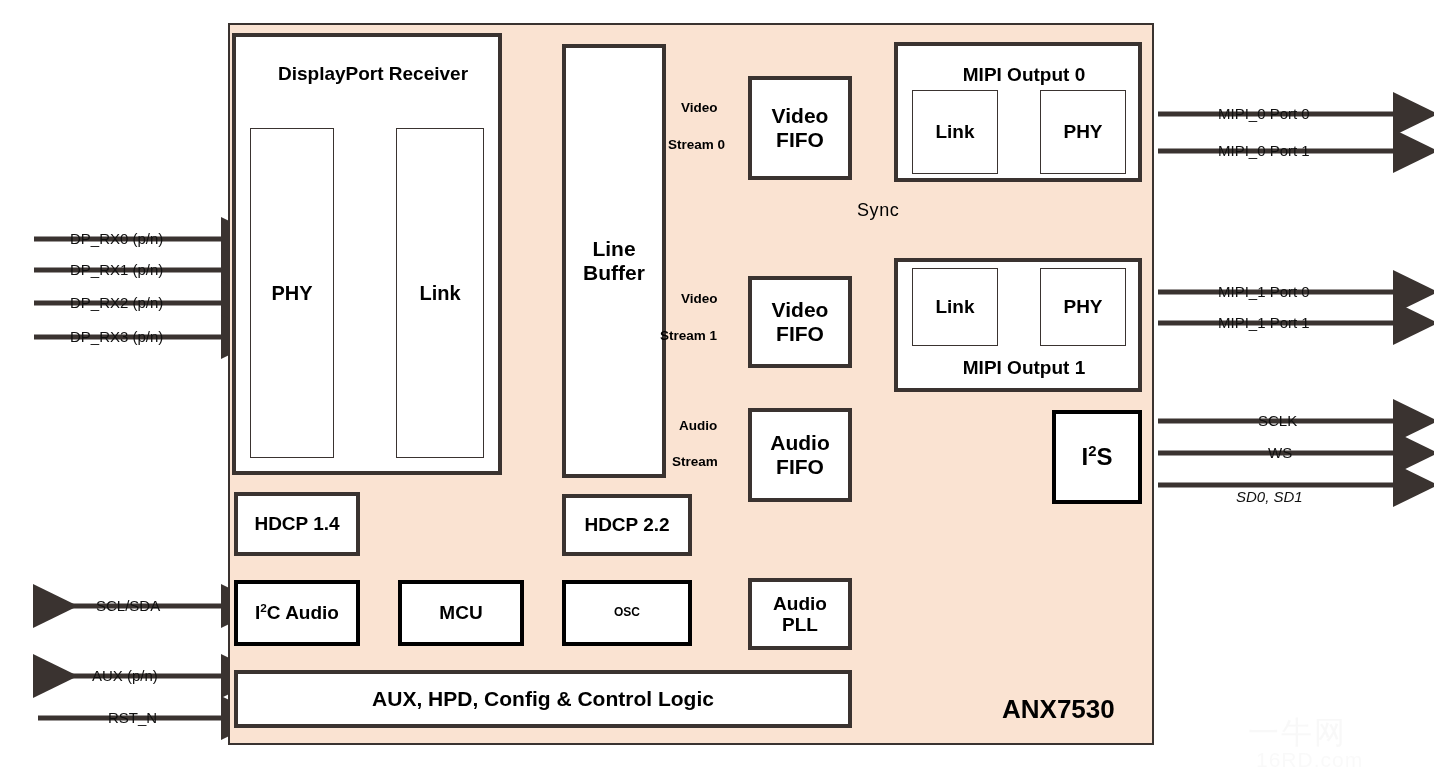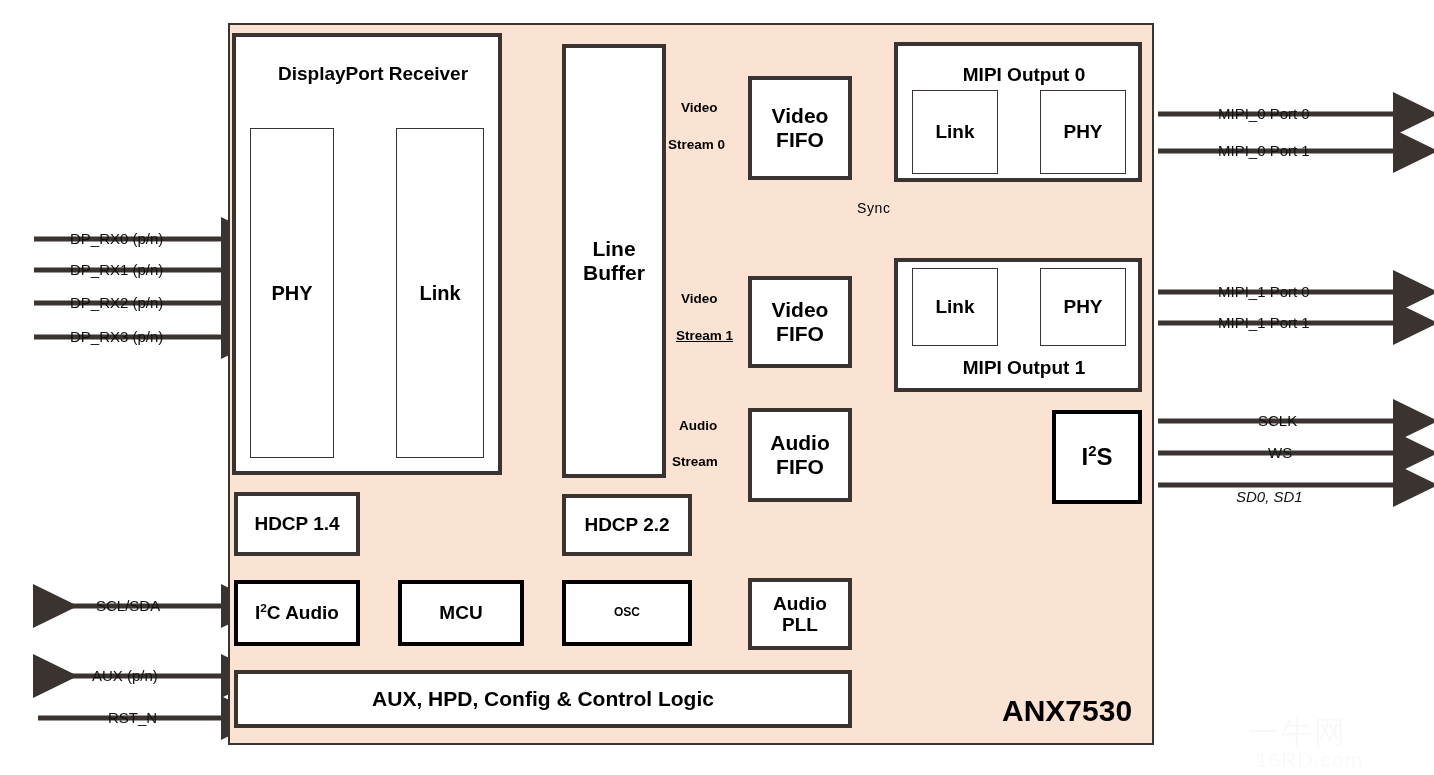--- a/index.html
+++ b/index.html
@@ -21,23 +21,23 @@
   .bblack{border:4px solid #000000;}
 
   .boxtop{align-items:flex-start;}
   .title-in{position:absolute;left:12px;right:0;text-align:center;font-weight:bold;}
 
   .sup{font-size:0.62em;vertical-align:super;line-height:0;}
   .siglabel{position:absolute;font-size:15px;color:#111;white-space:nowrap;}
 
   .streamlbl{position:absolute;font-size:13.5px;font-weight:bold;color:#000;
              white-space:nowrap;}
-  .synclbl{position:absolute;font-size:14px;color:#000;white-space:nowrap;letter-spacing:0.6px;}
-
-  .chipname{position:absolute;font-size:30px;font-weight:bold;color:#000;}
+  .synclbl{position:absolute;font-size:18px;color:#000;white-space:nowrap;letter-spacing:0.6px;}
+
+  .chipname{position:absolute;font-size:26px;font-weight:bold;color:#000;}
 
   .watermark{position:absolute;left:1248px;top:712px;width:182px;height:62px;
              opacity:0.5;}
   .wm-top{position:absolute;left:0;top:0;width:182px;height:38px;
           font-size:31px;color:#f2f2f2;letter-spacing:2px;
           font-family:"DejaVu Sans",sans-serif;}
   .wm-bot{position:absolute;left:8px;top:36px;font-size:21px;color:#f4f4f4;
           letter-spacing:1px;font-family:"Liberation Sans",sans-serif;}
 </style>
 </head>
@@ -187,21 +187,21 @@
       <span>PLL</span>
     </span>
   </div>
 
   <div class="box bthick" style="left:234px;top:670px;width:618px;height:58px;font-size:21px;">AUX, HPD, Config &amp; Control Logic</div>
 
   <div class="streamlbl" style="left:681px;top:100px;">Video</div>
   <div class="streamlbl" style="left:668px;top:137px;text-align:right;">Stream 0</div>
 
   <div class="streamlbl" style="left:681px;top:291px;">Video</div>
-  <div class="streamlbl" style="left:676px;top:328px;text-decoration:underline;">Stream 1</div>
+  <div class="streamlbl" style="left:660px;top:328px;">Stream 1</div>
 
   <div class="streamlbl" style="left:679px;top:418px;">Audio</div>
   <div class="streamlbl" style="left:672px;top:454px;">Stream</div>
 
   <div class="synclbl" style="left:857px;top:200px;">Sync</div>
 
   <div class="siglabel" style="left:70px;top:230px;">DP_RX0  (p/n)</div>
   <div class="siglabel" style="left:70px;top:261px;">DP_RX1  (p/n)</div>
   <div class="siglabel" style="left:70px;top:294px;">DP_RX2  (p/n)</div>
   <div class="siglabel" style="left:70px;top:328px;">DP_RX3  (p/n)</div>

